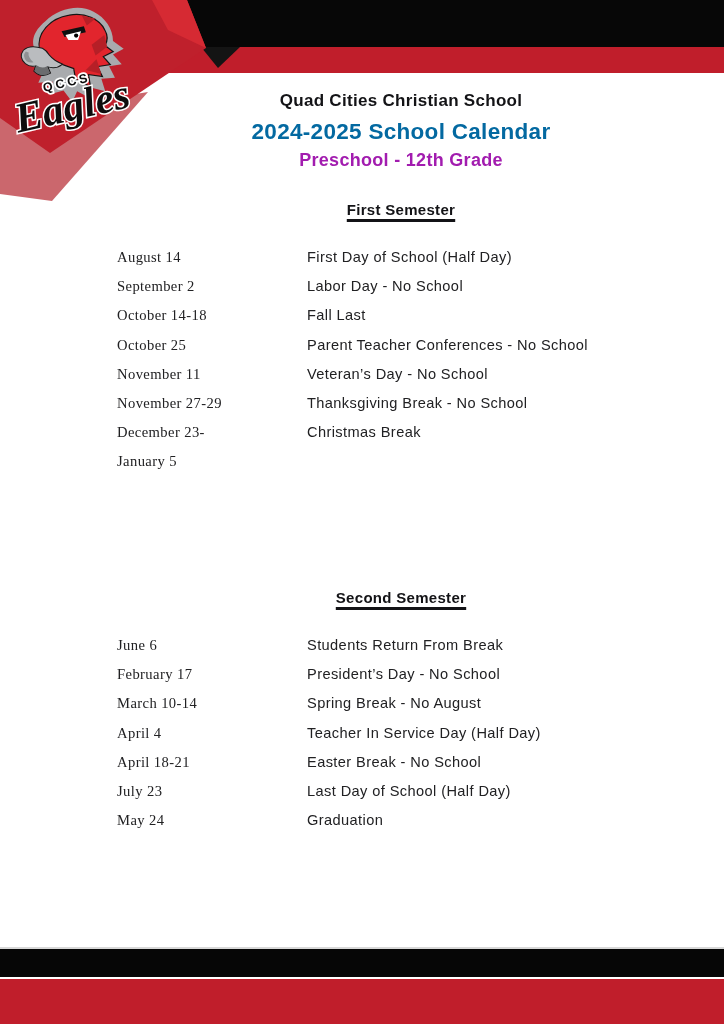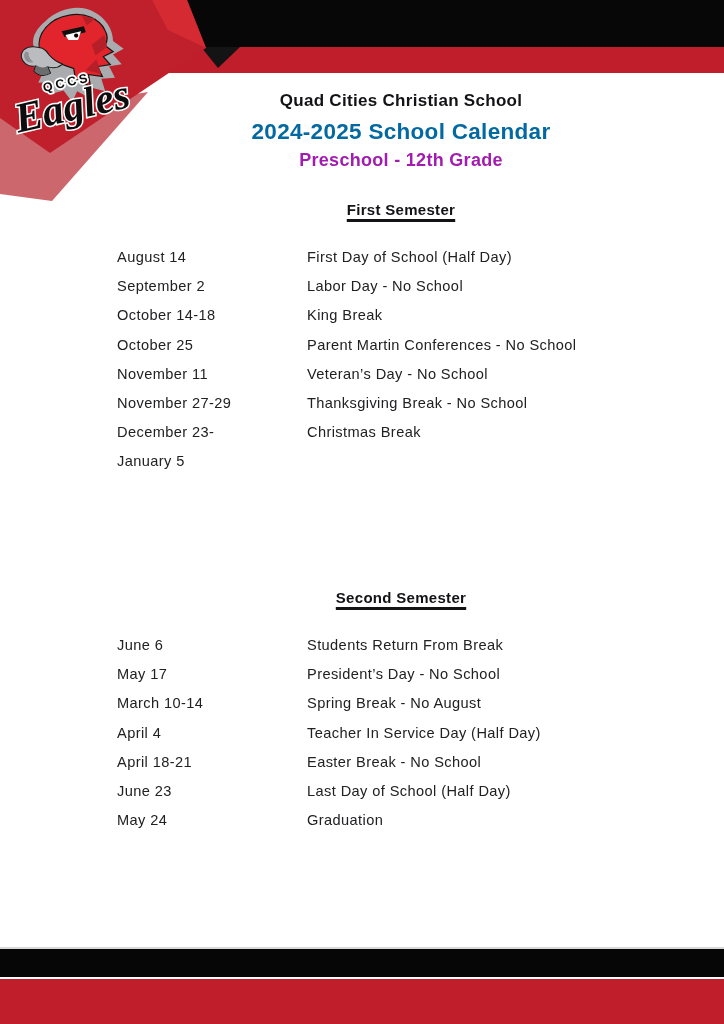--- a/index.html
+++ b/index.html
@@ -68,20 +68,21 @@
     line-height: 29.2px;
     font-size: 14.6px;
     letter-spacing: 0.4px;
     color: #212123;
     white-space: nowrap;
     text-align: left;
   }
   .row .date {
     display: inline-block;
     width: 190px;
+    font-family: Liberation Serif, serif;
   }
   .bar-black {
     position: absolute;
     left: 0; right: 0;
     top: 947px;
     height: 30px;
     background: #060606;
     border-top: 2px solid #d8d8d8;
   }
   .bar-red {
@@ -133,35 +134,35 @@
   </svg>
 
   <div class="content school-name" style="position:absolute;">Quad Cities Christian School</div>
   <div class="content calendar-title" style="position:absolute;">2024-2025 School Calendar</div>
   <div class="content grade-range" style="position:absolute;">Preschool - 12th Grade</div>
 
   <div id="sem1-heading" class="content semester-heading" style="position:absolute;">First Semester</div>
   <div id="sem1-rows" class="rows">
       <div class="row"><span class="date">August 14</span><span class="event">First Day of School (Half Day)</span></div>
       <div class="row"><span class="date">September 2</span><span class="event">Labor Day - No School</span></div>
-      <div class="row"><span class="date">October 14-18</span><span class="event">King Break</span></div>
-      <div class="row"><span class="date">October 25</span><span class="event">Parent Martin Conferences - No School</span></div>
+      <div class="row"><span class="date">October 14-18</span><span class="event">Fall Last</span></div>
+      <div class="row"><span class="date">October 25</span><span class="event">Parent Teacher Conferences - No School</span></div>
       <div class="row"><span class="date">November 11</span><span class="event">Veteran’s Day - No School</span></div>
       <div class="row"><span class="date">November 27-29</span><span class="event">Thanksgiving Break - No School</span></div>
       <div class="row"><span class="date">December 23-</span><span class="event">Christmas Break</span></div>
       <div class="row"><span class="date">January 5</span><span class="event"></span></div>
     </div>
 
   <div id="sem2-heading" class="content semester-heading" style="position:absolute;">Second Semester</div>
   <div id="sem2-rows" class="rows">
       <div class="row"><span class="date">June 6</span><span class="event">Students Return From Break</span></div>
-      <div class="row"><span class="date">May 17</span><span class="event">President’s Day - No School</span></div>
+      <div class="row"><span class="date">February 17</span><span class="event">President’s Day - No School</span></div>
       <div class="row"><span class="date">March 10-14</span><span class="event">Spring Break - No August</span></div>
       <div class="row"><span class="date">April 4</span><span class="event">Teacher In Service Day (Half Day)</span></div>
       <div class="row"><span class="date">April 18-21</span><span class="event">Easter Break - No School</span></div>
-      <div class="row"><span class="date">June 23</span><span class="event">Last Day of School (Half Day)</span></div>
+      <div class="row"><span class="date">July 23</span><span class="event">Last Day of School (Half Day)</span></div>
       <div class="row"><span class="date">May 24</span><span class="event">Graduation</span></div>
     </div>
 
   <div class="bar-black"></div>
   <div class="bar-red"></div>
 
 </div>
 
 </body></html>

